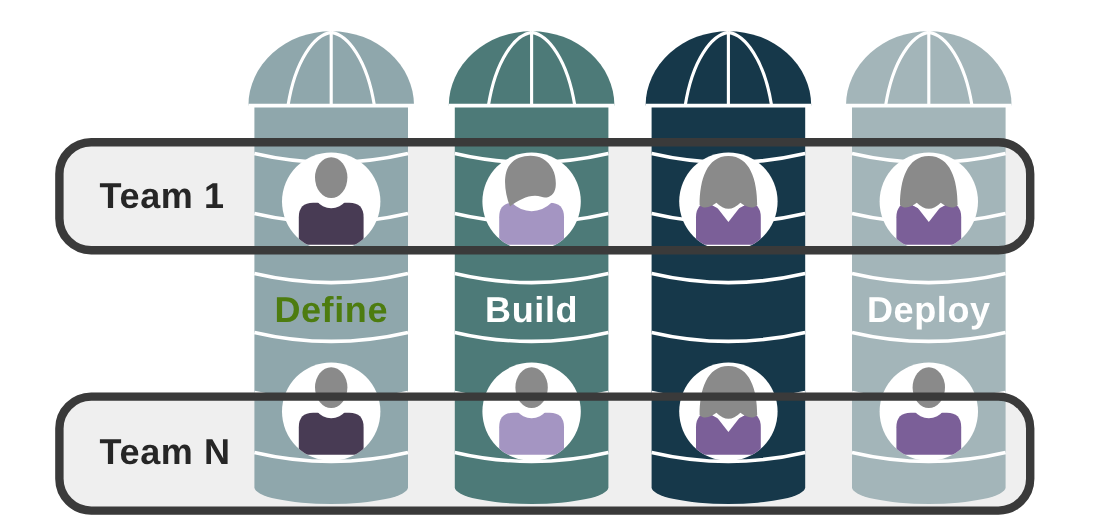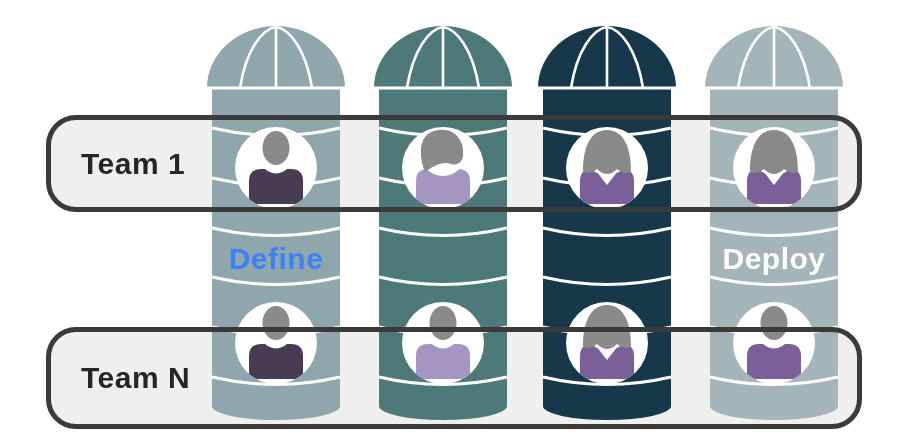--- a/index.html
+++ b/index.html
@@ -1,20 +1,20 @@
 <!DOCTYPE html>
 <html><head>
 <meta charset="utf-8">
 <style>
   html,body{margin:0;padding:0;background:#fff;}
   #stage{position:relative;width:916px;height:434px;background:#fff;overflow:hidden;
          font-family:"Liberation Sans",sans-serif;}
   .band-fill{position:absolute;left:46px;width:816px;border-radius:30px;z-index:1;}
   .band-outline{position:absolute;left:46px;width:816px;border-radius:30px;z-index:4;
-                border:5px solid #fca5a5;box-sizing:border-box;background:transparent;
+                border:7px solid #fca5a5;box-sizing:border-box;background:transparent;
                 display:flex;align-items:center;}
   .b1{top:115px;height:97px;}
   .bn{top:290px;height:102px;margin-top:37px;}
   .team-label{font-weight:bold;font-size:30px;padding-left:30px;letter-spacing:.5px;}
   .silo{position:absolute;top:20px;z-index:2;}
   .stage-label{position:absolute;top:241px;width:140px;height:36px;z-index:3;
                display:flex;align-items:center;justify-content:center;
                font-weight:bold;font-size:30px;letter-spacing:.5px;}
 </style>
 </head>
@@ -54,21 +54,21 @@
       <clipPath id="clip-0-1">
         <circle cx="70" cy="323" r="41"></circle>
       </clipPath>
       <circle cx="70" cy="323" r="41" fill="#fff"></circle>
       <g clip-path="url(#clip-0-1)">
         <path d="M43,359 L43,336 Q43,324 55,324 L85,324 Q97,324 97,336 L97,359 Z" fill="#483B54"></path>
         <ellipse cx="70" cy="306" rx="18" ry="22.5" fill="#fff"></ellipse>
         <ellipse cx="70" cy="303" rx="13.5" ry="17" fill="#8A8A8A"></ellipse>
       </g>
      </svg>
-    <div class="stage-label" style="left: 206px; color: #3b82f6;">Define</div>
+    <div class="stage-label" style="left: 206px; color: #4d7c0f;">Define</div>
     <svg class="silo" style="left:373px" width="140" height="405" viewBox="0 0 140 405">
        <path d="M6,68 L6,386 A64,14 0 0 0 134,386 L134,68 Z" fill="#4D7A78"></path>
        <path d="M1,68 A69,62 0 0 1 139,68 Z" fill="#4D7A78"></path>
        <g stroke="#FFFFFF" stroke-width="2.6" fill="none">
          <path d="M70,6 L70,68"></path>
          <path d="M70,7 C56,9 40,30 34,68"></path>
          <path d="M70,7 C84,9 100,30 106,68"></path>
          <line x1="1" y1="68" x2="139" y2="68" stroke-width="3"></line>
        </g>
        <g stroke="#FFFFFF" stroke-width="3" fill="none">
@@ -91,20 +91,21 @@
       <clipPath id="clip-1-1">
         <circle cx="70" cy="323" r="41"></circle>
       </clipPath>
       <circle cx="70" cy="323" r="41" fill="#fff"></circle>
       <g clip-path="url(#clip-1-1)">
         <path d="M43,359 L43,336 Q43,324 55,324 L85,324 Q97,324 97,336 L97,359 Z" fill="#A495C2"></path>
         <ellipse cx="70" cy="306" rx="18" ry="22.5" fill="#fff"></ellipse>
         <ellipse cx="70" cy="303" rx="13.5" ry="17" fill="#8A8A8A"></ellipse>
       </g>
      </svg>
+    <div class="stage-label" style="left: 373px; color: rgb(255, 255, 255);">Build</div>
     <svg class="silo" style="left:537px" width="140" height="405" viewBox="0 0 140 405">
        <path d="M6,68 L6,386 A64,14 0 0 0 134,386 L134,68 Z" fill="#16384A"></path>
        <path d="M1,68 A69,62 0 0 1 139,68 Z" fill="#16384A"></path>
        <g stroke="#FFFFFF" stroke-width="2.6" fill="none">
          <path d="M70,6 L70,68"></path>
          <path d="M70,7 C56,9 40,30 34,68"></path>
          <path d="M70,7 C84,9 100,30 106,68"></path>
          <line x1="1" y1="68" x2="139" y2="68" stroke-width="3"></line>
        </g>
        <g stroke="#FFFFFF" stroke-width="3" fill="none">

